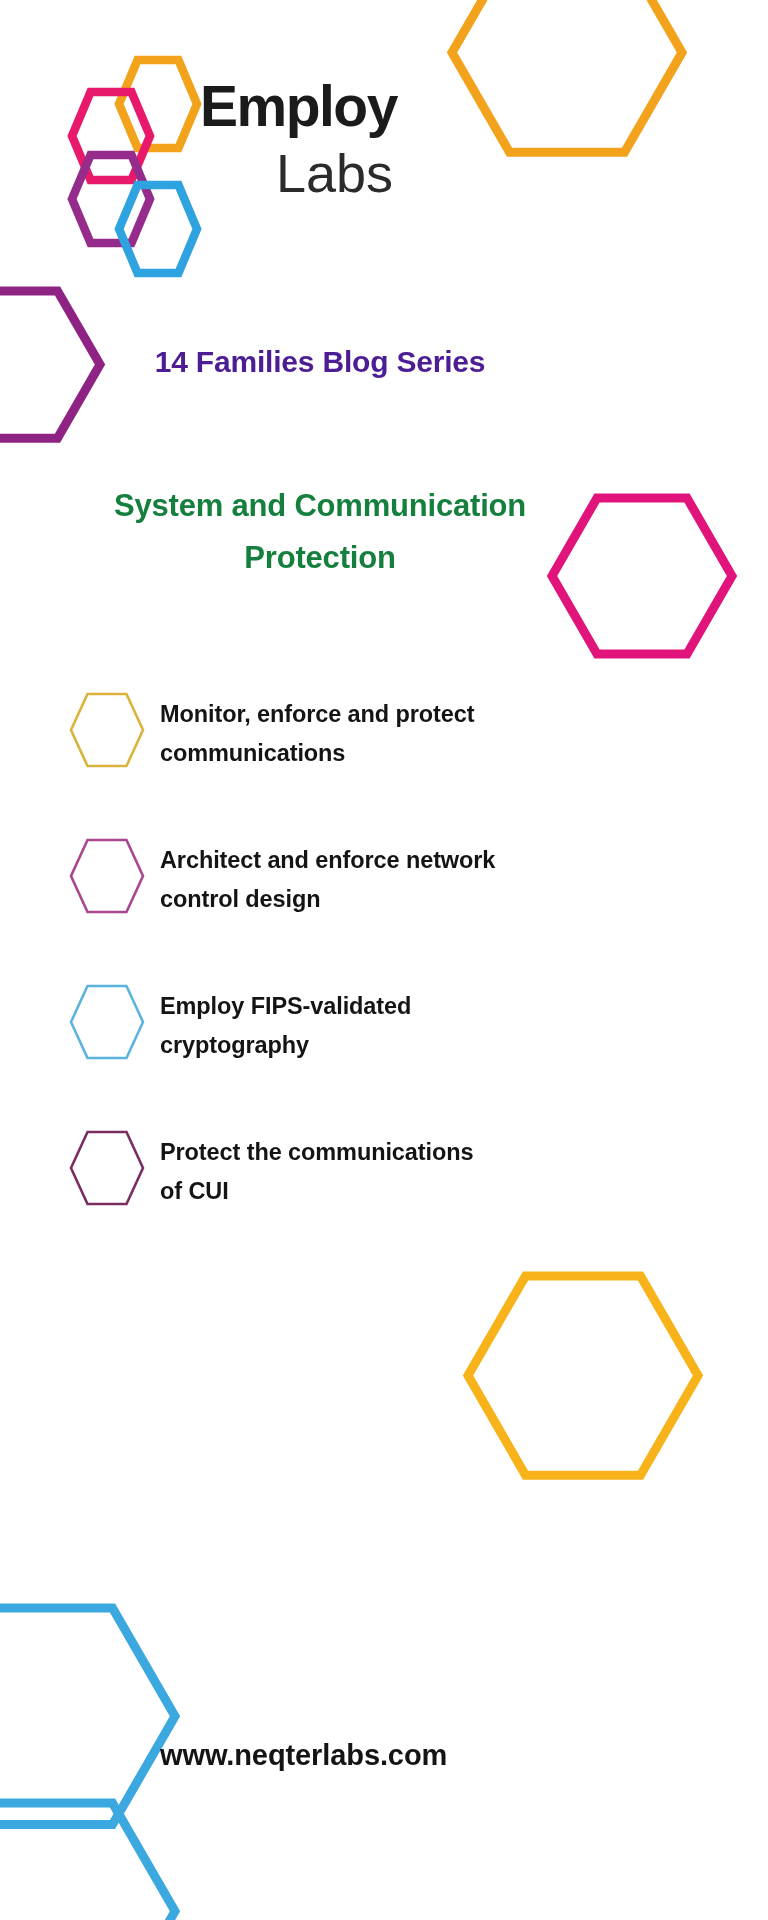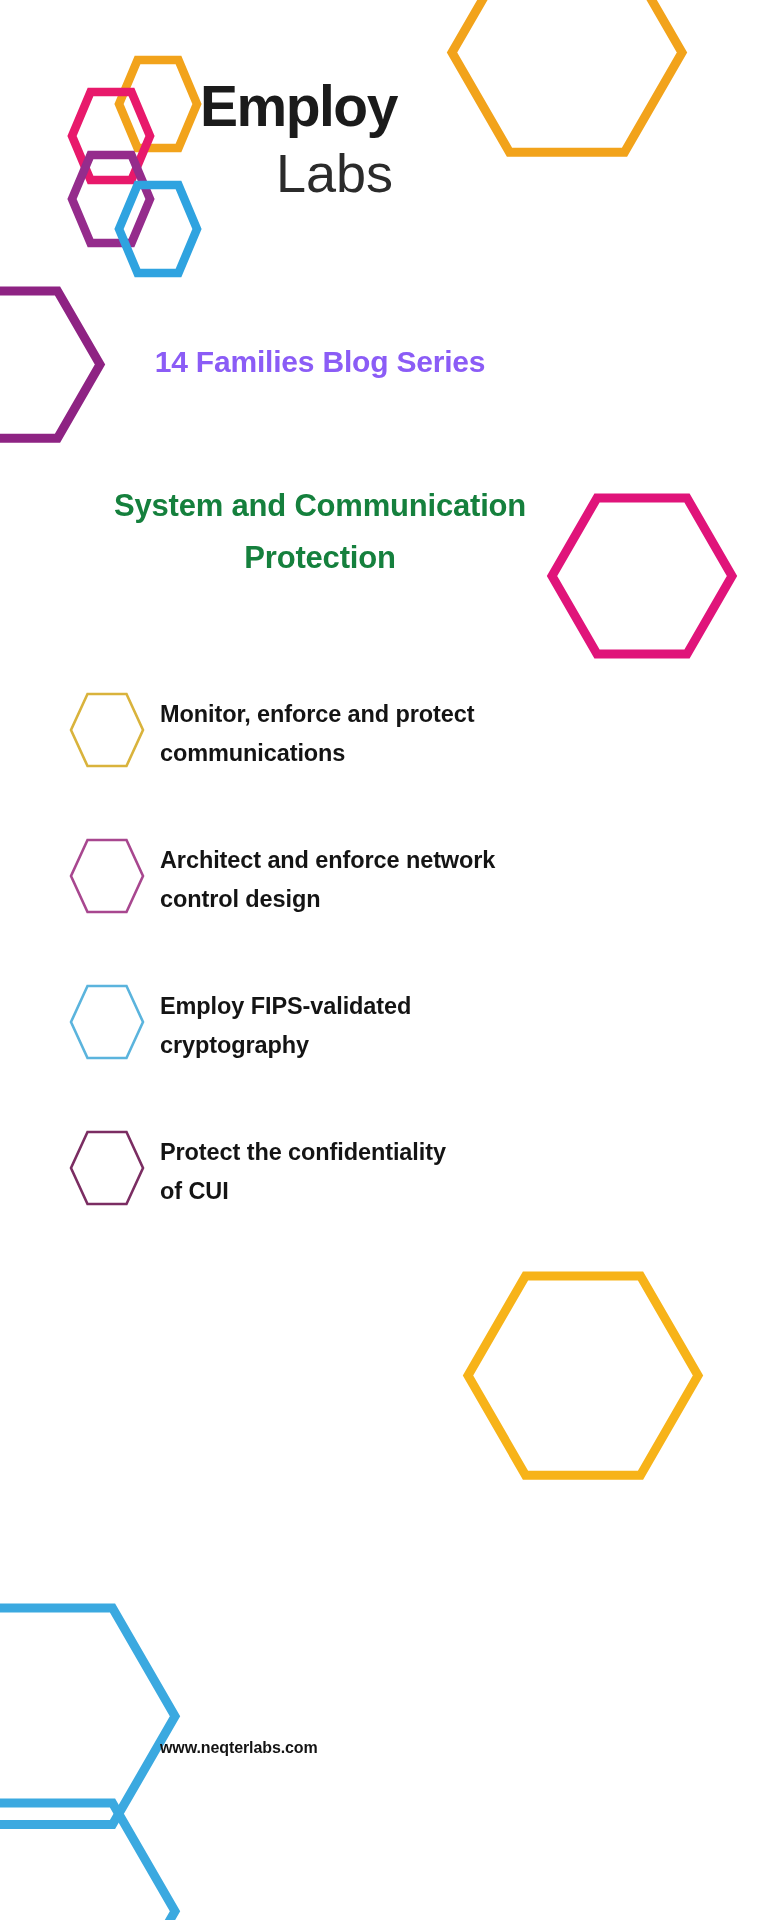--- a/index.html
+++ b/index.html
@@ -67,21 +67,21 @@
 
   
   #series-title {
     position: absolute;
     left: 0;
     top: 345px;
     width: 640px;
     text-align: center;
     font-size: 30px;
     font-weight: 700;
-    color: #8b5cf6;
+    color: #4c1d95;
     letter-spacing: -0.2px;
   }
   #main-heading {
     position: absolute;
     left: 40px;
     top: 480px;
     width: 560px;
     text-align: center;
     font-size: 31px;
     font-weight: 700;
@@ -117,21 +117,21 @@
     color: #141414;
     letter-spacing: -0.1px;
     padding-top: 12px;
   }
 
   
   #footer-url {
     position: absolute;
     left: 160px;
     top: 1739px;
-    font-size: 16px;
+    font-size: 29px;
     font-weight: 700;
     color: #141414;
     letter-spacing: -0.1px;
   }
 </style>
 </head>
 <body>
 
 <div id="page">
   <div id="art">
@@ -217,21 +217,21 @@
           <span>Employ FIPS-validated</span><br>
           <span>cryptography</span>
         </div>
       </div>
 
       <div class="bullet">
         <svg class="bullet-marker" viewBox="0 0 78 78">
           <polygon points="19.5,3 58.5,3 75,39 58.5,75 19.5,75 3,39" fill="none" stroke="#7B2D62" stroke-width="2.6"></polygon>
         </svg>
         <div class="bullet-text">
-          <span>Protect the confidentiality</span><br>
+          <span>Protect the communications</span><br>
           <span>of CUI</span>
         </div>
       </div>
 
     </div>
 
     <div id="footer-url">www.neqterlabs.com</div>
 
   </div>
 </div>

